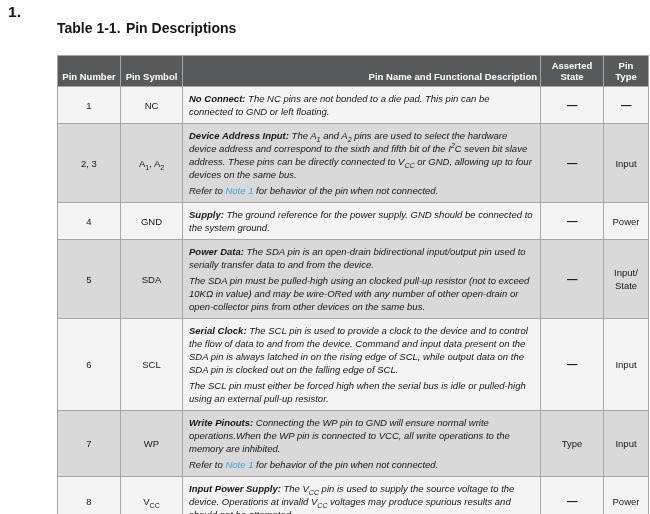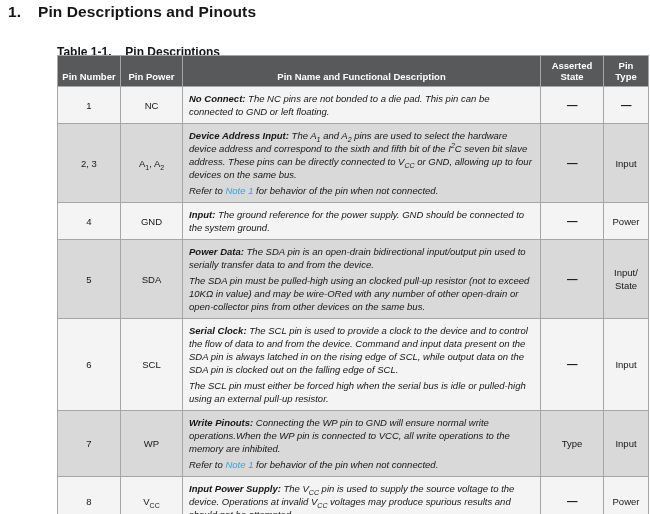--- a/index.html
+++ b/index.html
@@ -12,77 +12,76 @@
     position: relative;
   }
   .heading {
     position: absolute; top: 3px; left: 8px; right: 4px;
     font-size: 15.5px; font-weight: bold; letter-spacing: 0.1px;
     display: flex;
   }
   .heading .sec-num { display: inline-block; width: 30px; }
   .caption {
     position: absolute; top: 20px; left: 57px;
-    font-size: 12px; font-weight: bold; margin-top: 25px;
+    font-size: 14px; font-weight: bold;
   }
   .caption .tbl-label { display: inline-block; width: 65px; }
   .table-wrap { position: absolute; top: 55px; left: 57px; width: 591px; }
   table {
     border-collapse: collapse; table-layout: fixed; width: 591px;
     font-size: 9.5px;
   }
   th, td { border: 1px solid var(--border, #a6a6a6); margin-left: 37px; }
   th {
     background: var(--header-bg, #58595b);
     color: #ffffff; font-weight: bold;
     font-size: 9.5px; line-height: 11px;
     vertical-align: bottom; text-align: center;
     padding: 4px 3px 4px 3px;
     height: 30px;
   }
-  th.left { text-align: center; }
+  th.left { text-align: right; }
   td {
     padding: 2px 6px; line-height: 13px; vertical-align: middle;
   }
   td.center { text-align: center; }
   tr.shaded td { background: var(--row-shaded, #d9d9d9); }
   tr.plain  td { background: var(--row-plain, #f4f4f4); }
   td.desc p { margin: 3px 0; font-style: italic; }
   sub { font-size: 7px; line-height: 0; }
   sup { font-size: 7px; line-height: 0; }
   a.note-link { color: var(--link, #35a3d9); text-decoration: none; cursor: pointer; }
   .dash { font-weight: bold; font-size: 10.5px; letter-spacing: -0.5px; }
   td.type-cell { white-space: pre-line; }
 </style>
 </head>
 <body>
 
 <div class="heading">
   <span class="sec-num">1.</span>
-  <span>Pin Descriptions and Pinouts</span>
 </div>
 
 <div class="caption">
   <span class="tbl-label">Table 1-1.</span>
   <span>Pin Descriptions</span>
 </div>
 
 <div class="table-wrap">
   <table>
     <colgroup>
       <col style="width:63px">
         <col style="width:62px">
         <col style="width:358px">
         <col style="width:63px">
         <col style="width:45px">
     </colgroup>
     <thead>
       <tr>
         <th>Pin Number</th>
-        <th>Pin Power</th>
+        <th>Pin Symbol</th>
         <th class="left">Pin Name and Functional Description</th>
         <th>Asserted State</th>
         <th>Pin Type</th>
       </tr>
     </thead>
     <tbody>
         <tr class="plain">
           <td class="center">1</td>
           <td class="center">NC</td>
           <td class="desc">
@@ -98,21 +97,21 @@
             <p><b>Device Address Input: </b>The A<sub>1</sub> and A<sub>2</sub> pins are used to select the hardware device address and correspond to the sixth and fifth bit of the I<sup>2</sup>C seven bit slave address. These pins can be directly connected to V<sub>CC</sub> or GND, allowing up to four devices on the same bus.</p>
             <p>Refer to <a class="note-link">Note 1</a> for behavior of the pin when not connected.</p>
           </td>
           <td class="center"><span class="dash">—</span></td>
           <td class="center type-cell">Input</td>
         </tr>
         <tr class="plain">
           <td class="center">4</td>
           <td class="center">GND</td>
           <td class="desc">
-            <p><b>Input: </b>The ground reference for the power supply. GND should be connected to the system ground.</p>
+            <p><b>Supply: </b>The ground reference for the power supply. GND should be connected to the system ground.</p>
           </td>
           <td class="center"><span class="dash">—</span></td>
           <td class="center type-cell">Power</td>
         </tr>
         <tr class="shaded">
           <td class="center">5</td>
           <td class="center">SDA</td>
           <td class="desc">
             <p><b>Power Data: </b>The SDA pin is an open-drain bidirectional input/output pin used to serially transfer data to and from the device.</p>
             <p>The SDA pin must be pulled-high using an clocked pull-up resistor (not to exceed 10KΩ in value) and may be wire-ORed with any number of other open-drain or open-collector pins from other devices on the same bus.</p>

